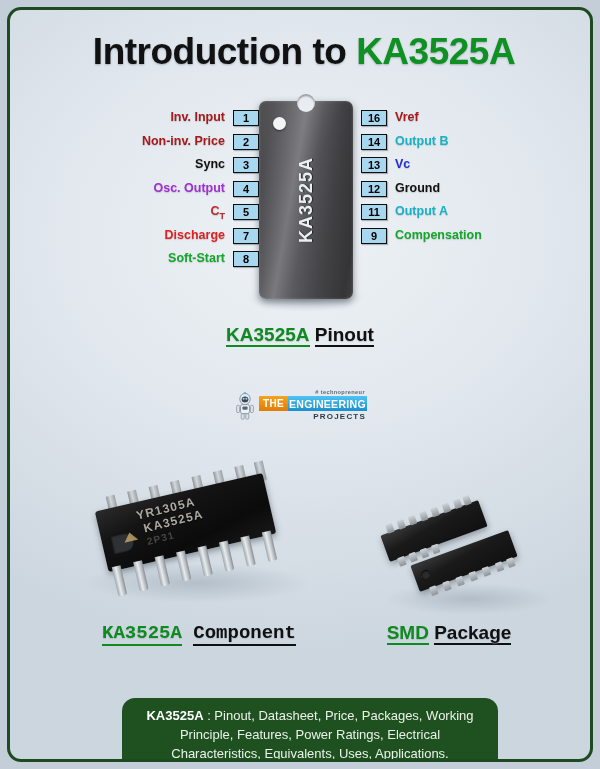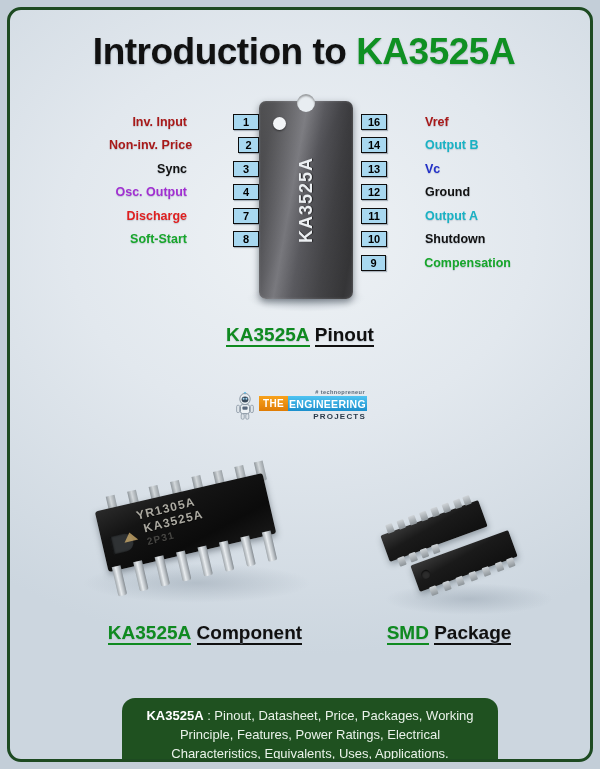--- a/index.html
+++ b/index.html
@@ -84,38 +84,37 @@
     font-weight:bold;
     letter-spacing:1px;
     white-space:nowrap;
     text-shadow:0 1px 1px rgba(0,0,0,.6);
   }
 
   .pin-col{position:absolute;top:12px;width:150px;}
   .pin-col.left{left:99px;}
   .pin-col.right{left:351px;}
   .pin-row{
-    display:flex;align-items:center;
+    display:flex;
     height:23.5px;
-    gap:38px;
   }
   .pin-col.left .pin-row{justify-content:flex-end;}
   .pin-col.right .pin-row{justify-content:flex-start;}
   .pin-num{
     width:26px;height:16px;
     box-sizing:border-box;
     background:#a8d8f0;
     border:1.6px solid #0d0d0d;
     color:#000;
     font-size:11px;font-weight:bold;
     display:flex;align-items:center;justify-content:center;
     box-shadow:1px 1px 1px rgba(90,105,120,.45);
   }
   .pin-col.left .pin-num{margin-left:8px;}
-  .pin-col.right .pin-num{}
+  .pin-col.right .pin-num{margin-right:8px;}
   .pin-name{
     font-size:12.5px;font-weight:bold;white-space:nowrap;
     text-shadow:0 1px 1px rgba(160,172,185,.5);
   }
   .pin-name sub{font-size:9px;}
 
   .caption{
     position:absolute;
     text-align:center;
     font-size:19px;
@@ -228,21 +227,21 @@
   .soic-dot{
     position:absolute;left:7px;top:9px;width:9px;height:9px;
     border-radius:50%;background:#2c2c2c;
     box-shadow:inset 0 1px 2px rgba(0,0,0,.9);
   }
   .sleg{
     position:absolute;width:7px;height:9px;
     background:linear-gradient(180deg,#cfd4d8,#8d9499);
     border-radius:1px;
   }
-  .cap-comp{left:70px;width:250px;top:612px;}
+  .cap-comp{left:64px;width:250px;top:612px;font-family:Liberation Mono, monospace;}
   .cap-smd{left:344px;width:190px;top:612px;}
 
   
   .banner{
     position:absolute;
     left:112px; top:688px;
     width:376px; height:63px;
     background:#1f5120;
     border-radius:13px 13px 0 0;
     color:#eaf2ea;
@@ -291,20 +290,24 @@
           </div>
           <div class="pin-row">
             <div class="pin-name" style="color: rgb(17, 17, 17);">Sync</div>
             <div class="pin-num">3</div>
           </div>
           <div class="pin-row">
             <div class="pin-name" style="color: rgb(161, 47, 209);">Osc. Output</div>
             <div class="pin-num">4</div>
           </div>
           <div class="pin-row">
+            <div class="pin-name" style="color: rgb(192, 39, 45);">C<sub>T</sub></div>
+            <div class="pin-num">5</div>
+          </div>
+          <div class="pin-row">
             <div class="pin-name" style="color: rgb(224, 31, 31);">Discharge</div>
             <div class="pin-num">7</div>
           </div>
           <div class="pin-row">
             <div class="pin-name" style="color: rgb(23, 166, 43);">Soft-Start</div>
             <div class="pin-num">8</div>
           </div>
         </div>
       <div class="pin-col right" id="right-pins">
           <div class="pin-row">
@@ -319,24 +322,20 @@
             <div class="pin-num">13</div>
             <div class="pin-name" style="color: rgb(35, 48, 200);">Vc</div>
           </div>
           <div class="pin-row">
             <div class="pin-num">12</div>
             <div class="pin-name" style="color: rgb(17, 17, 17);">Ground</div>
           </div>
           <div class="pin-row">
             <div class="pin-num">11</div>
             <div class="pin-name" style="color: rgb(25, 178, 196);">Output A</div>
-          </div>
-          <div class="pin-row">
-            <div class="pin-num">10</div>
-            <div class="pin-name" style="color: rgb(17, 17, 17);">Shutdown</div>
           </div>
           <div class="pin-row">
             <div class="pin-num">9</div>
             <div class="pin-name" style="color: rgb(23, 166, 43);">Compensation</div>
           </div>
         </div>
     </div>
 
     <div class="caption cap-pinout">
       <span class="g">KA3525A</span><span class="k" style="border:none;">&nbsp;</span><span class="k">Pinout</span>

